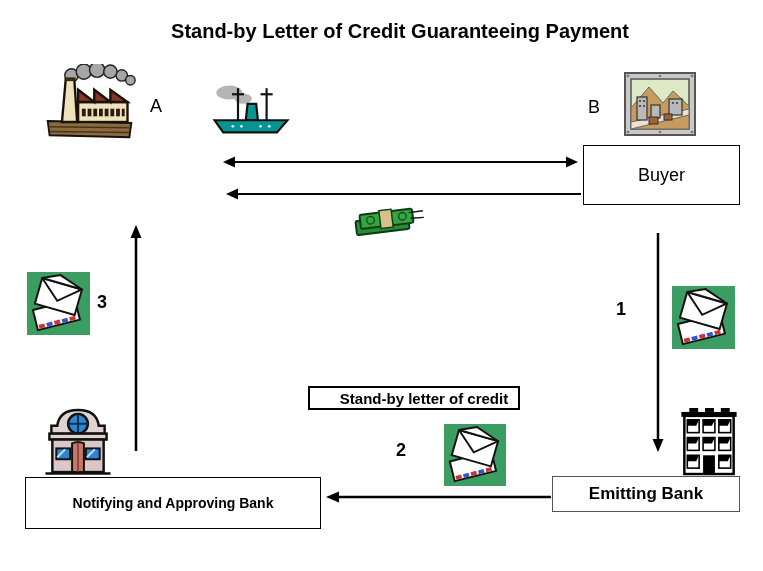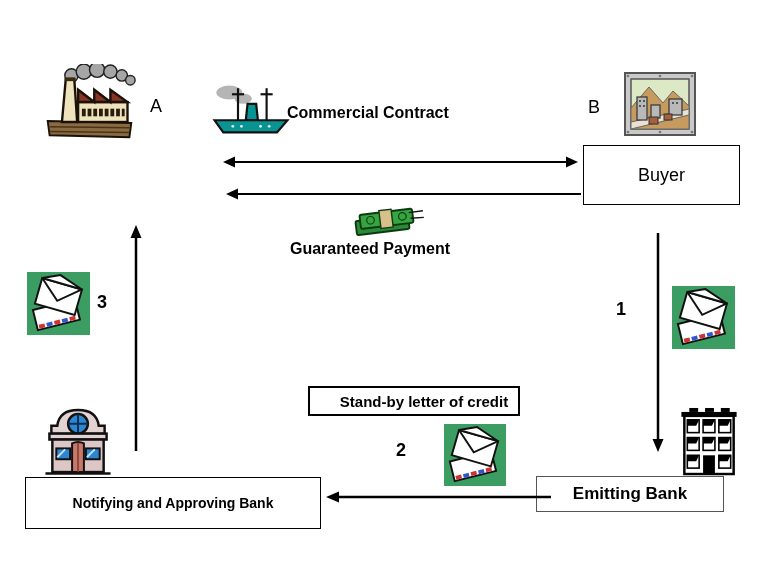--- a/index.html
+++ b/index.html
@@ -19,25 +19,25 @@
     font-size: 20px; font-weight: bold;
   }
   .node-box {
     border: 1px solid #000;
     background: #fff;
     display: flex; align-items: center; justify-content: center;
     text-align: center;
   }
   .seller-box  { left: 15px;  top: 147px; width: 203px; height: 63px; font-size: 18px; }
   .buyer-box   { left: 583px; top: 145px; width: 157px; height: 60px; font-size: 18px; }
-  .standby-box { left: 308px; top: 386px; width: 212px; height: 30px;
+  .standby-box { left: 308px; top: 386px; width: 212px; height: 24px;
                  border-width: 2px; font-size: 15px; font-weight: bold; padding-left: 20px; }
   .notifying-box { left: 25px; top: 477px; width: 296px; height: 52px;
                  font-size: 14px; font-weight: bold; }
-  .emitting-box { left: 536px; top: 476px; width: 188px; height: 36px;
+  .emitting-box { left: 552px; top: 476px; width: 188px; height: 36px;
                  border-color: #555; font-size: 17px; font-weight: bold; }
   .party-label { font-size: 18px; }
   .label-a { left: 150px; top: 96px; }
   .label-b { left: 588px; top: 97px; }
   .flow-label { font-weight: bold; font-size: 16px; }
   .commercial-label { left: 287px; top: 104px; }
   .payment-label { left: 255px; top: 240px; width: 230px; text-align: center; }
   .step-label { font-weight: bold; font-size: 18px; }
   .step-3 { left: 97px;  top: 292px; }
   .step-1 { left: 616px; top: 299px; }
@@ -52,20 +52,21 @@
   .env2-pos    { left: 444px; top: 424px; }
   .bank-pos    { left: 43px;  top: 406px; }
   .office-pos  { left: 678px; top: 407px; }
   #arrow-layer { position: absolute; left: 0; top: 0; pointer-events: none; }
 </style>
 </head>
 <body>
 
 <div id="canvas">
 
+  <div class="abs title">Stand-by Letter of Credit Guaranteeing Payment</div>
 
   <div class="abs icon factory-pos">
     <svg width="95" height="78" viewBox="0 0 100 82">
       <path d="M6,60 L94,62 L92,77 L8,75 Z" fill="#8a6a42" stroke="#1a1208" stroke-width="2"></path>
       <line x1="8" y1="66" x2="92" y2="67" stroke="#4a3415" stroke-width="1.5"></line>
       <line x1="8" y1="71" x2="92" y2="72" stroke="#4a3415" stroke-width="1.5"></line>
       <g fill="#a6a6a6" stroke="#222" stroke-width="1.5">
         <circle cx="31" cy="12" r="7"></circle>
         <circle cx="44" cy="8" r="8"></circle>
         <circle cx="58" cy="6" r="8"></circle>
@@ -106,21 +107,20 @@
       <path d="M3,45 L87,45 L75,59 L13,59 Z" fill="#0a9393" stroke="#111" stroke-width="2.5"></path>
       <g fill="#e8f4f4">
         <circle cx="24" cy="52" r="1.6"></circle>
           <circle cx="34" cy="52" r="1.6"></circle>
         <circle cx="56" cy="52" r="1.6"></circle>
           <circle cx="66" cy="52" r="1.6"></circle>
       </g>
     </svg>
   </div>
 
-  <div class="abs flow-label commercial-label">Commercial Contract</div>
 
   <div class="abs party-label label-b">B</div>
 
   <div class="abs icon city-pos">
     <svg width="72" height="64" viewBox="0 0 72 64">
       <rect x="1" y="1" width="70" height="62" fill="#c9c9c9" stroke="#555" stroke-width="2"></rect>
       <rect x="7" y="7" width="58" height="50" fill="#dde8c4" stroke="#555" stroke-width="1.5"></rect>
       <path d="M7,36 L25,15 L39,31 L49,19 L65,34 L65,57 L7,57 Z" fill="#c79b5d" stroke="#666" stroke-width="1"></path>
       <path d="M7,50 L65,37 L65,43 L7,57 Z" fill="#e9e2d2" stroke="#666" stroke-width="1"></path>
       <g fill="#b9b9b9" stroke="#333" stroke-width="1.2">
@@ -163,21 +163,20 @@
         <ellipse cx="22" cy="13" rx="4" ry="4" fill="none" stroke="#0c3a12" stroke-width="1.2"></ellipse>
         <ellipse cx="56" cy="13" rx="4" ry="4" fill="none" stroke="#0c3a12" stroke-width="1.2"></ellipse>
       </g>
       <g stroke="#111" stroke-width="1.5">
         <line x1="62" y1="7" x2="77" y2="5"></line>
         <line x1="64" y1="13" x2="78" y2="12"></line>
       </g>
     </svg>
   </div>
 
-  <div class="abs flow-label payment-label">Guaranteed Payment</div>
 
   <div class="abs icon env3-pos">
     <svg width="63" height="63" viewBox="0 0 64 64">
       <rect width="64" height="64" fill="#3c9d62"></rect>
       <g transform="rotate(-14 30 44)">
         <rect x="8" y="33" width="44" height="21" fill="#fff" stroke="#111" stroke-width="2"></rect>
         <g>
           <rect x="10" y="49" width="6" height="4" fill="#cc3333"></rect>
           <rect x="18" y="49" width="6" height="4" fill="#3355cc"></rect>
           <rect x="26" y="49" width="6" height="4" fill="#cc3333"></rect>

